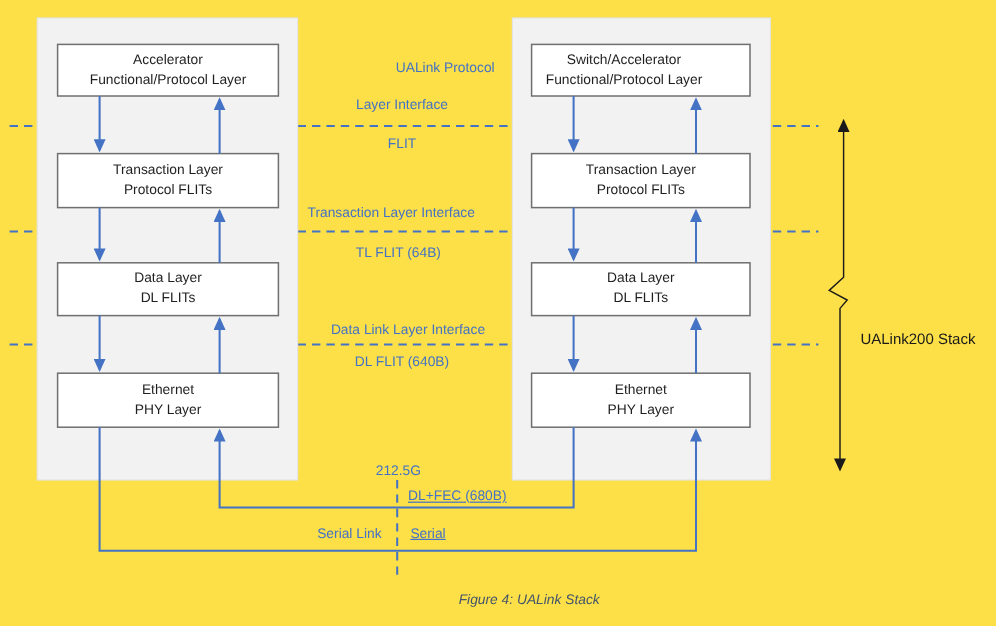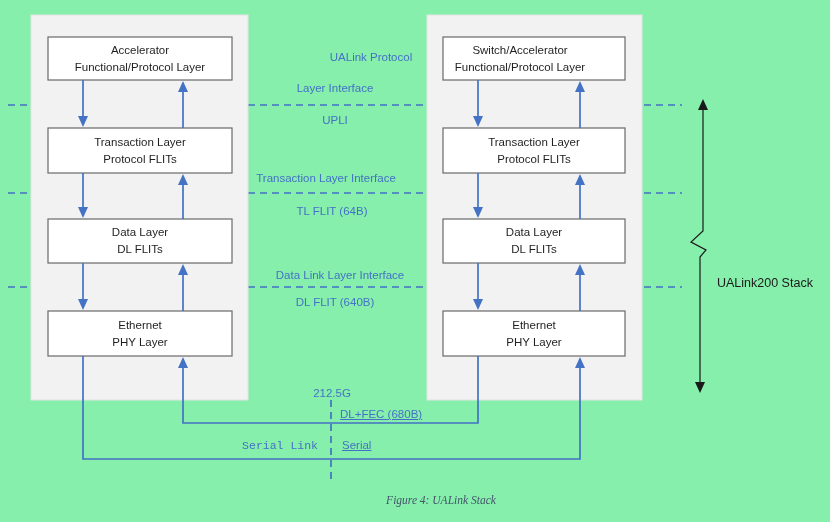--- a/index.html
+++ b/index.html
@@ -1,40 +1,40 @@
 <!DOCTYPE html>
 <html><head>
 <meta charset="utf-8">
 <style>
   html,body{margin:0;padding:0;background:#ffffff;}
   #canvas{
     position:relative;
     width:830px;height:522px;
-    background:#86efac;
+    background:#fde047;
     font-family:"Liberation Sans", sans-serif;
     overflow:hidden;
   }
   #diagram-svg{position:absolute;left:0;top:0;}
   .bt{
     position:absolute;
     display:flex;flex-direction:column;justify-content:center;align-items:center;
     text-align:center;
     color:#1f1f1f;
     font-size:11.5px;line-height:1.45;
     white-space:nowrap;
   }
   .lab{
     position:absolute;
     color:#4472C4;
     font-size:11.5px;
     white-space:nowrap;
     transform:translate(-50%,-50%);
   }
   .lab-left{transform:translateY(-50%);text-decoration:underline;}
-  .lab-right{transform:translateY(-50%);font-family:Liberation Mono, monospace;}
+  .lab-right{transform:translateY(-50%);}
   .stack-lab{
     position:absolute;
     color:#1a1a1a;
     font-size:12.5px;
     white-space:nowrap;
     transform:translateY(-50%);
     margin-top:37px;
   }
   .caption{
     position:absolute;
@@ -143,30 +143,30 @@
     <span>Data Layer</span>
     <span>DL FLITs</span>
   </div>
   <div class="bt" style="left:443px;top:311px;width:182px;height:45px;">
     <span>Ethernet</span>
     <span>PHY Layer</span>
   </div>
 
   <div class="lab" style="left:335px;top:57px;margin-left:36px;">UALink Protocol</div>
   <div class="lab" style="left:335px;top:88px;">Layer Interface</div>
-  <div class="lab" style="left:335px;top:120px;">UPLI</div>
+  <div class="lab" style="left:335px;top:120px;">FLIT</div>
 
   <div class="lab" style="left:326px;top:178px;">Transaction Layer Interface</div>
   <div class="lab" style="left:332px;top:211px;">TL FLIT (64B)</div>
 
   <div class="lab" style="left:340px;top:275px;">Data Link Layer Interface</div>
   <div class="lab" style="left:335px;top:302px;text-align:right;">DL FLIT (640B)</div>
 
   <div class="lab" style="left:332px;top:393px;">212.5G</div>
   <div class="lab lab-left" style="left:340px;top:414px;transform:translateY(-50%);">DL+FEC (680B)</div>
   <div class="lab lab-right" style="right:512px;top:445px;transform:translateY(-50%);">Serial Link</div>
   <div class="lab lab-left" style="left:342px;top:445px;transform:translateY(-50%);">Serial</div>
 
   <div class="stack-lab" style="left:717px;top:246px;">UALink200 Stack</div>
 
-  <div class="caption" style="left:441px;top:500px;font-family:Liberation Serif, serif;">Figure 4: UALink Stack</div>
+  <div class="caption" style="left:441px;top:500px;">Figure 4: UALink Stack</div>
 
 </div>
 
 </body></html>

